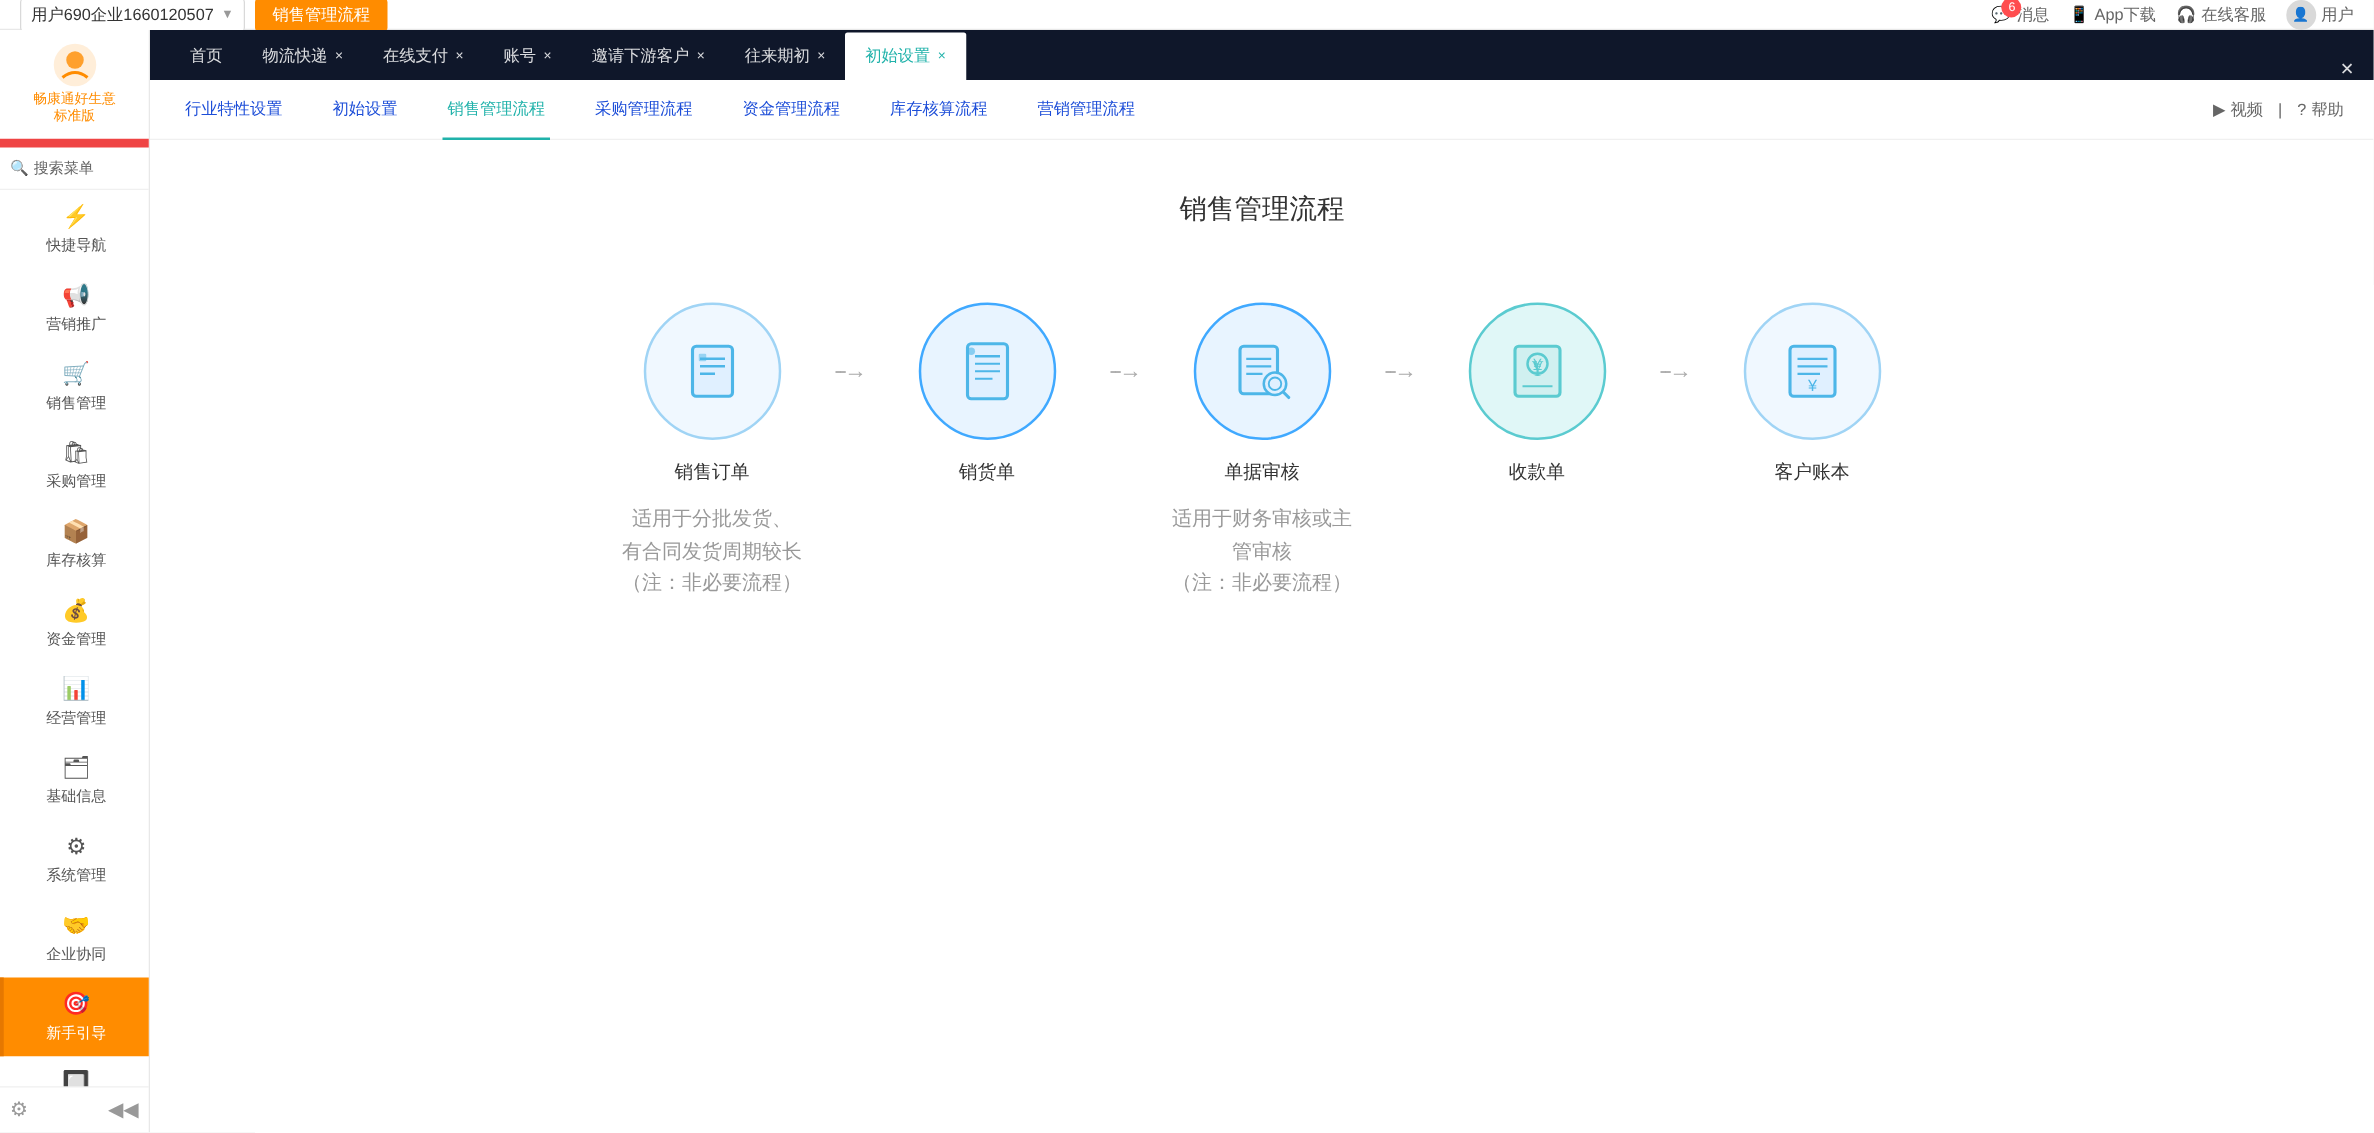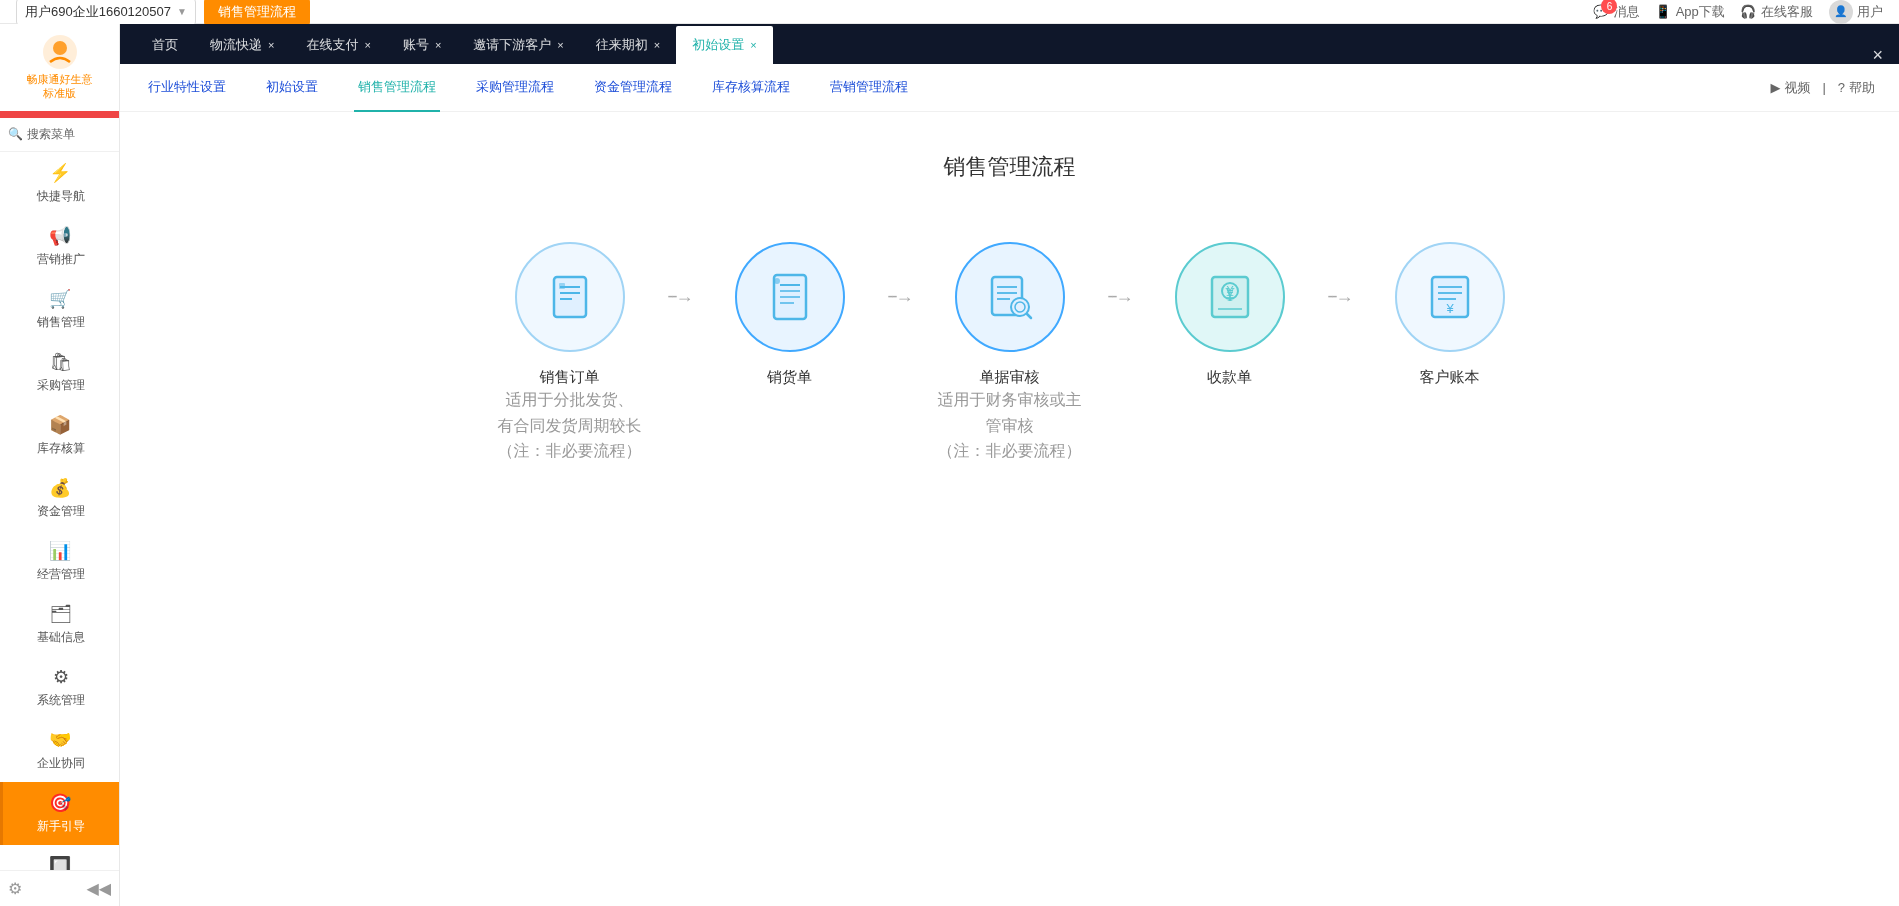--- a/index.html
+++ b/index.html
@@ -176,21 +176,21 @@
       height: 110px;
       border-radius: 50%;
       border: 2px solid #40a9ff;
       background: #e8f4ff;
       display: flex;
       align-items: center;
       justify-content: center;
       margin-bottom: 16px;
     }
     .step-circle svg { width: 52px; height: 52px; }
-    .step-label { font-size: 15px; color: #333; margin-bottom: 0; font-weight: 500; font-family: Liberation Serif, serif; }
+    .step-label { font-size: 15px; color: #333; margin-bottom: 16px; font-weight: 500; font-family: Liberation Serif, serif; }
     .step-desc { font-size: 16px; color: #999; text-align: center; line-height: 1.6; }
 
     .step-arrow {
       display: flex;
       align-items: center;
       padding-top: 44px;
       color: #aaa;
       font-size: 18px;
       width: 60px;
       justify-content: center;

